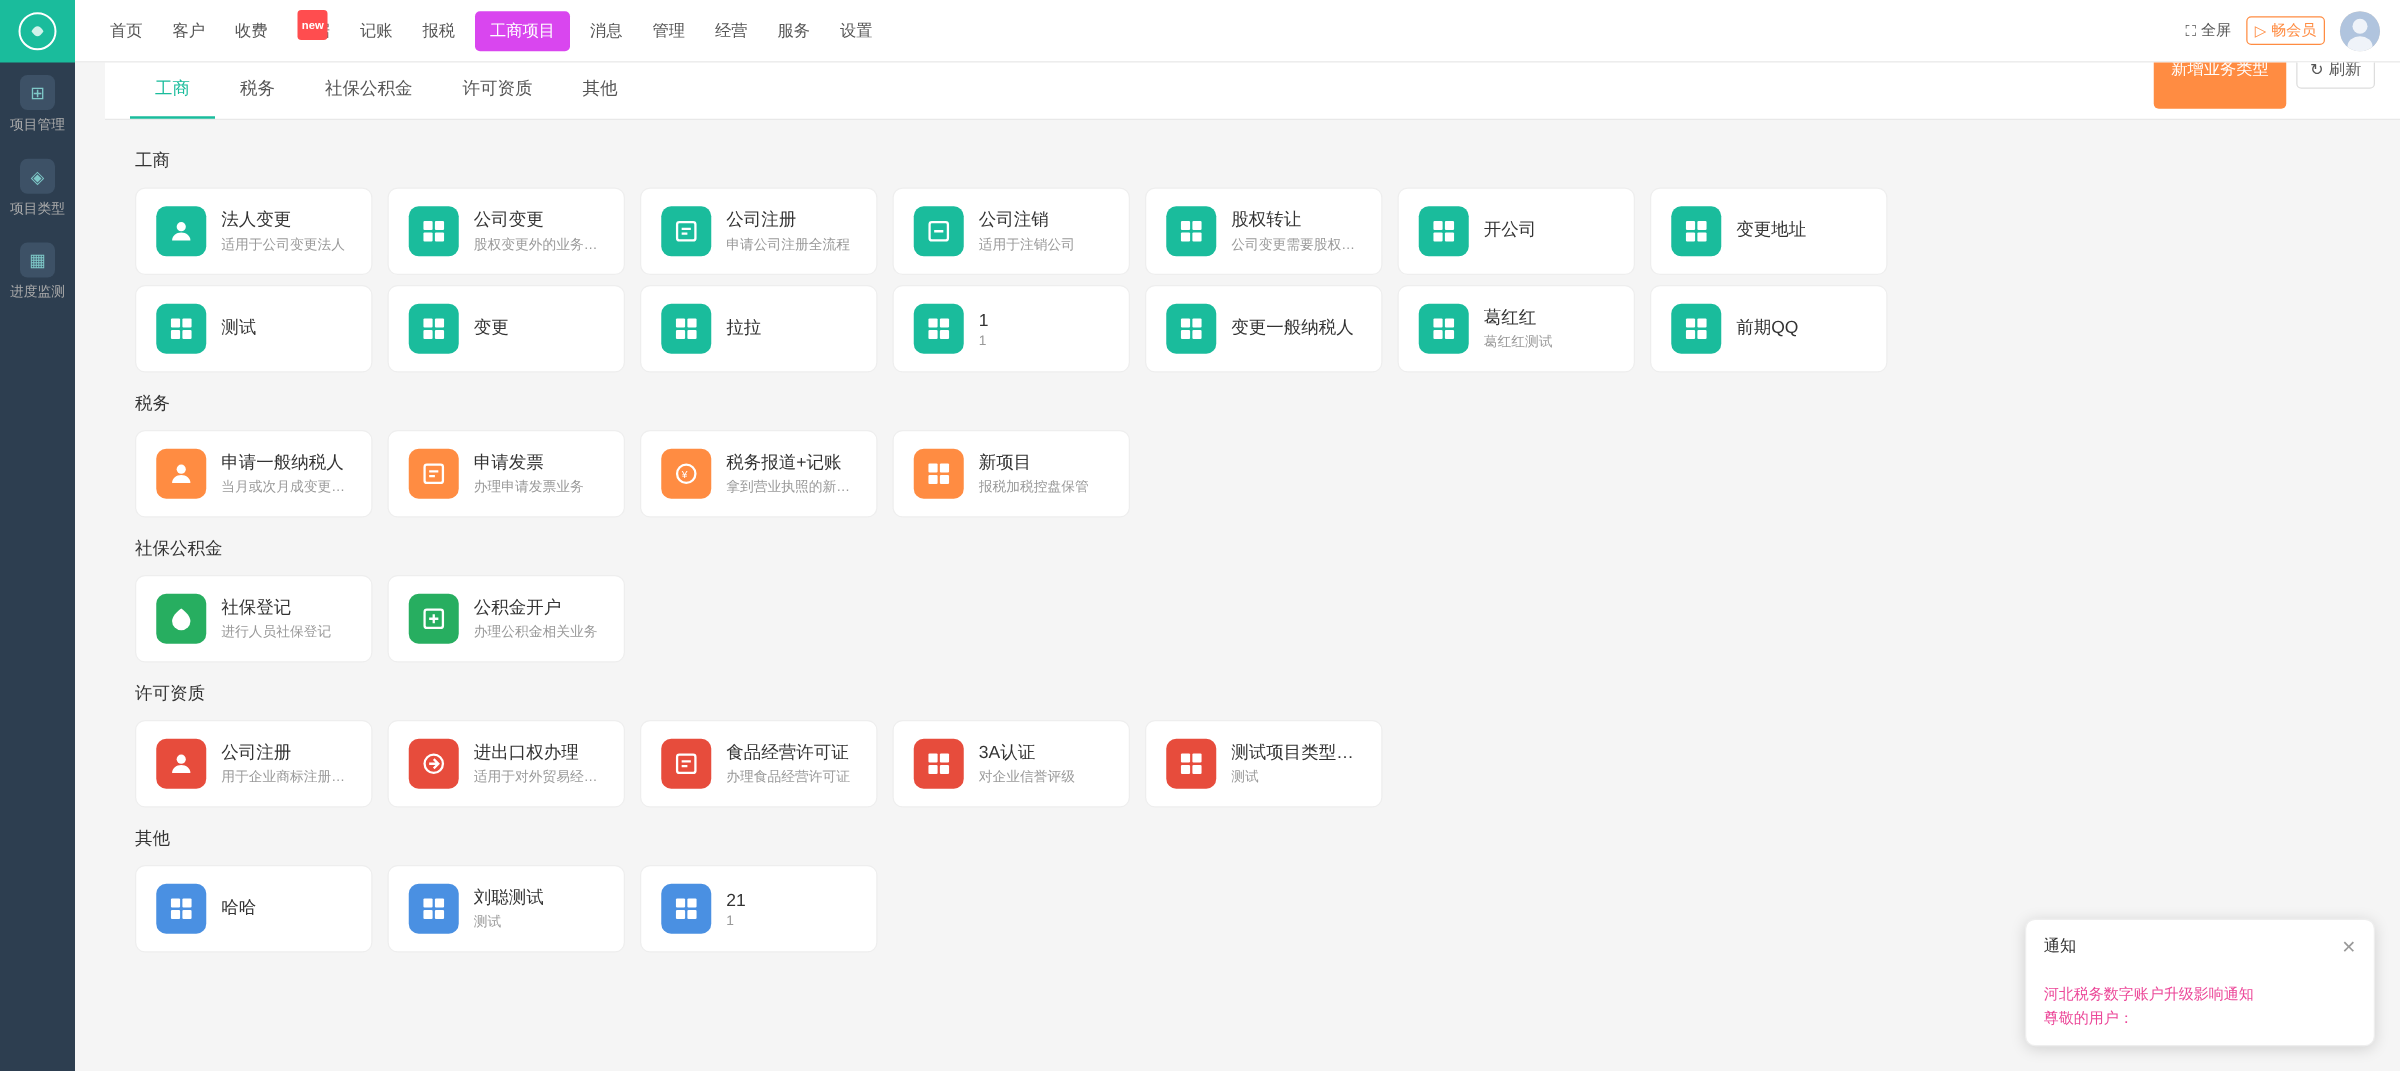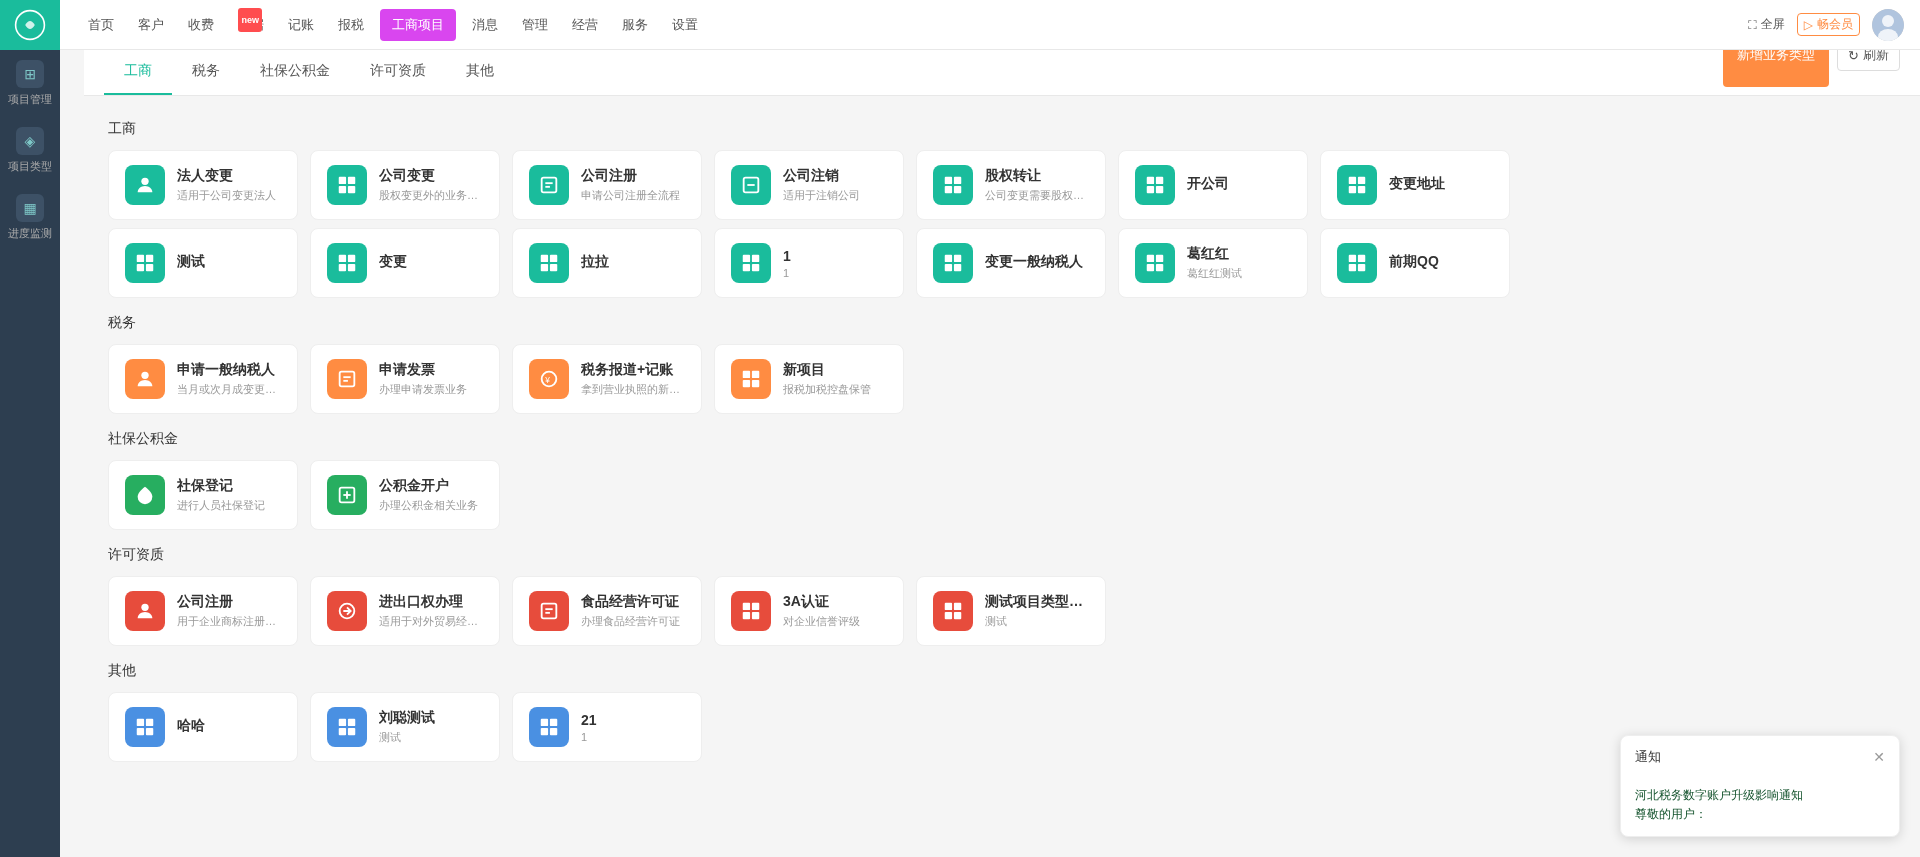--- a/index.html
+++ b/index.html
@@ -226,21 +226,21 @@
       border-radius: 8px;
       display: flex;
       align-items: center;
       justify-content: center;
       flex-shrink: 0;
       font-size: 18px;
       color: #fff;
     }
 
     .card-info { flex: 1; min-width: 0; }
-    .card-title { font-size: 14px; color: #333; font-weight: 700; white-space: nowrap; overflow: hidden; text-overflow: ellipsis; }
+    .card-title { font-size: 14px; color: #333; font-weight: 400; white-space: nowrap; overflow: hidden; text-overflow: ellipsis; }
     .card-desc { font-size: 11px; color: #999; margin-top: 3px; white-space: nowrap; overflow: hidden; text-overflow: ellipsis; }
 
     
     .ic-teal { background: #1abc9c; }
     .ic-orange { background: #ff8c42; }
     .ic-blue { background: #4a90e2; }
     .ic-red { background: #e74c3c; }
     .ic-green { background: #27ae60; }
 
     
@@ -754,16 +754,16 @@
       </div>
     </div>
   </div>
 </div>
 
 <div class="notification-popup">
   <div class="notification-header">
     <span style="font-weight:500; color:#333; font-size:13px;">通知</span>
     <span class="notification-close">✕</span>
   </div>
-  <div style="color:#14532d; font-size:12px; line-height:1.6;">
+  <div style="color:#ec4899; font-size:12px; line-height:1.6;">
     河北税务数字账户升级影响通知<br>尊敬的用户：
   </div>
 </div>
 
 </body></html>

